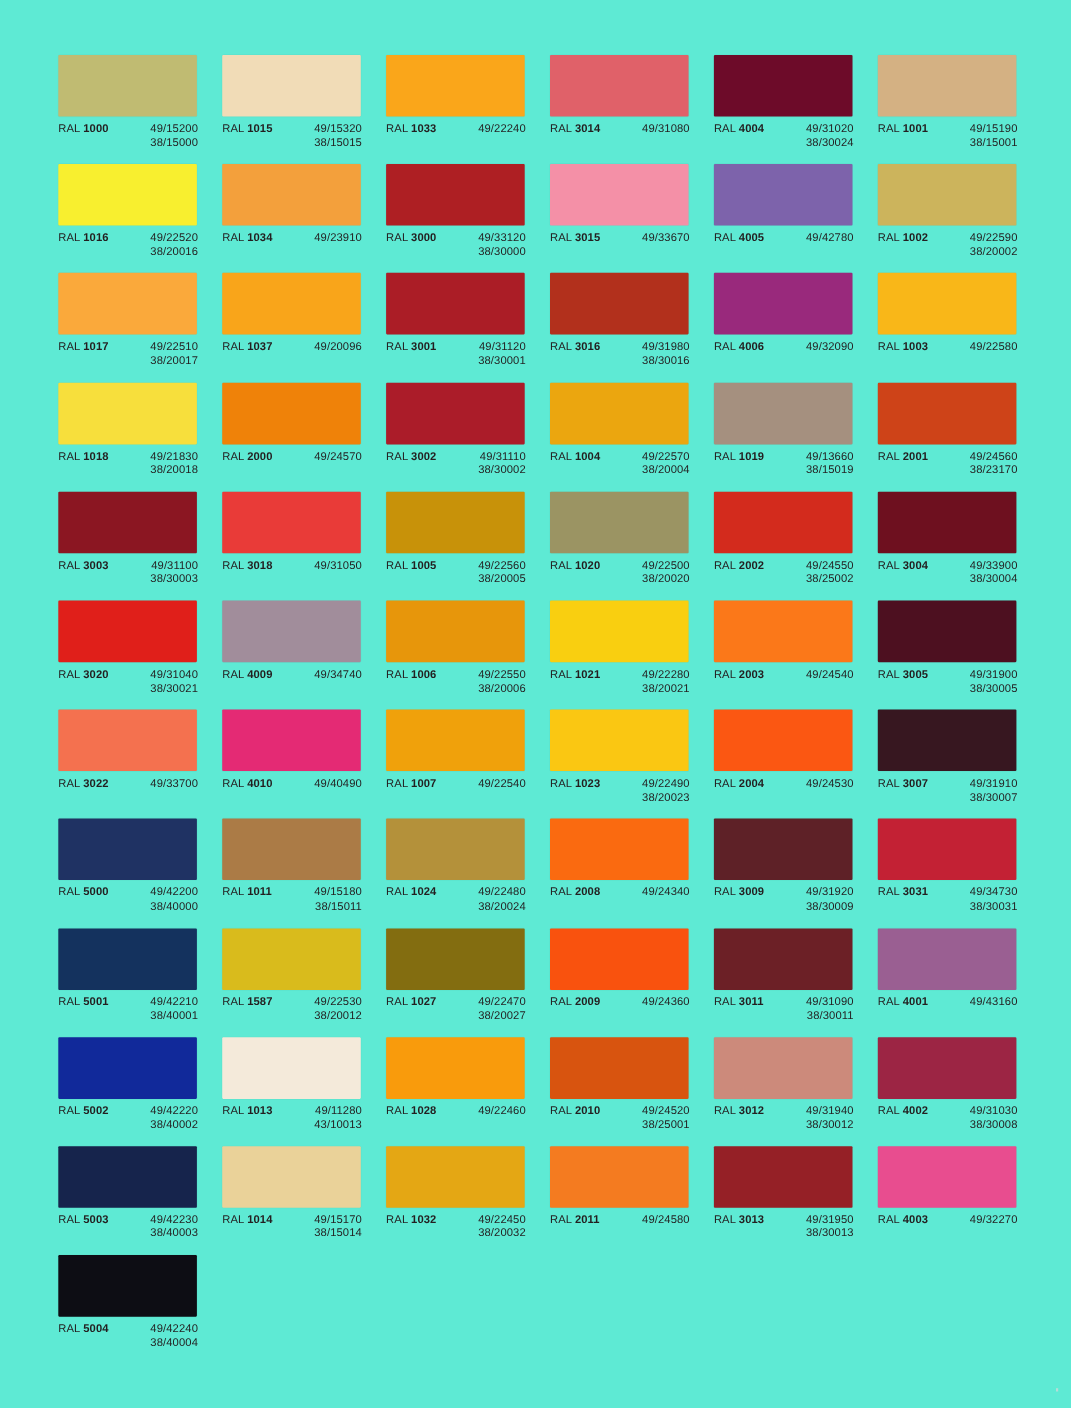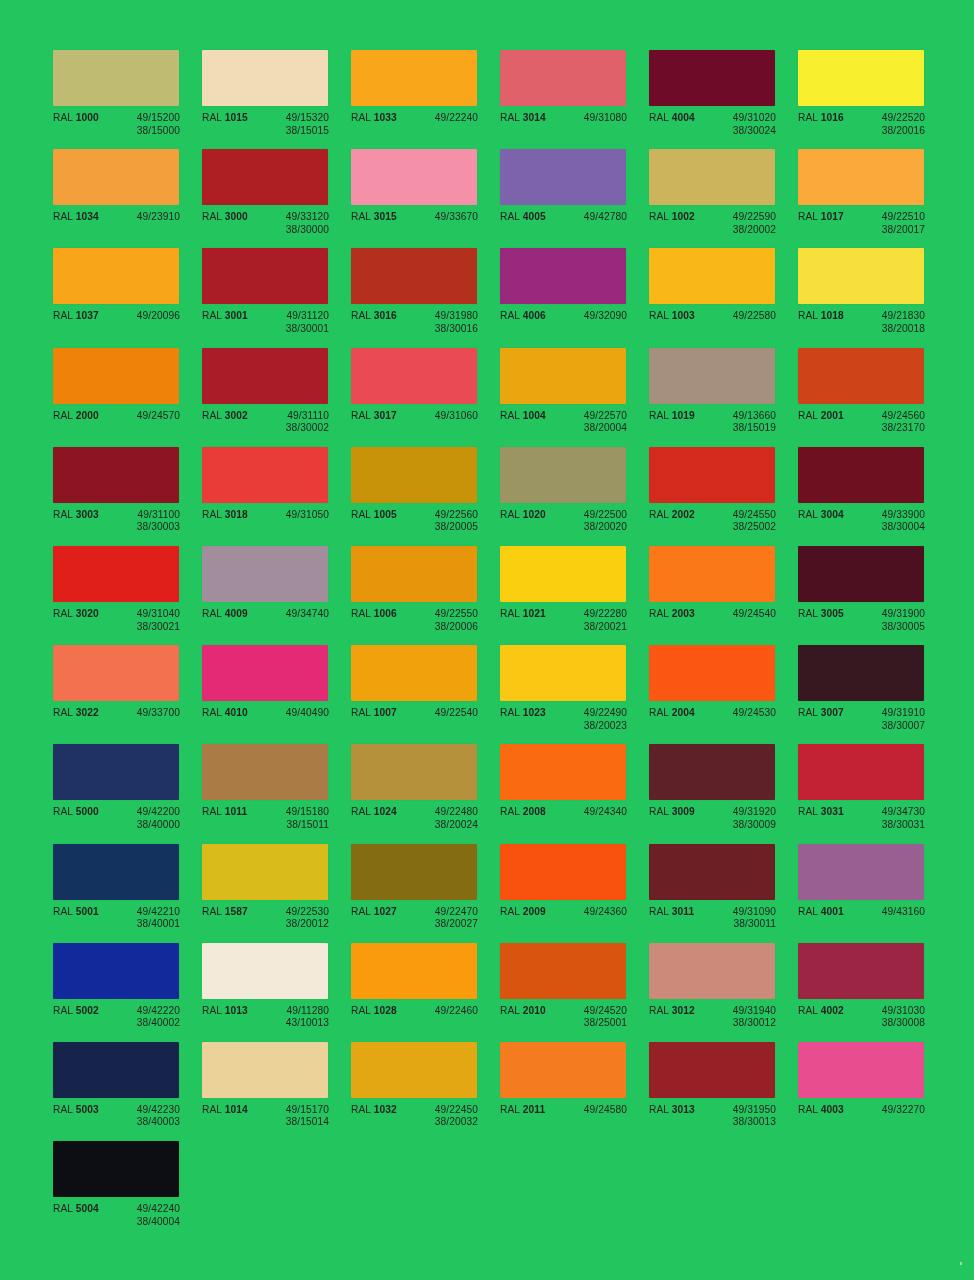--- a/index.html
+++ b/index.html
@@ -13,21 +13,21 @@
     font-family: "Liberation Sans", sans-serif;
     overflow: hidden;
     position: relative;
   }
   #chart-sheet {
     position: absolute;
     left: 0;
     top: 0;
     width: 974px;
     height: 1280px;
-    background: #22c55e;
+    background: #5eead4;
   }
   #swatch-grid {
     position: absolute;
     left: 53px;
     top: 50px;
     width: 875px;
     display: grid;
     grid-template-columns: repeat(6, 147px);
     column-gap: 2px;
     grid-auto-rows: 99.2px;
@@ -130,20 +130,30 @@
         <div class="swatch-chip" style="background: rgb(109, 11, 41);"></div>
         <div class="swatch-meta">
           <div class="ral-label"><span class="ral-prefix">RAL </span><span class="ral-number">4004</span></div>
           <div class="code-block">
             <span class="code-line">49/31020</span>
             <span class="code-line">38/30024</span>
           </div>
         </div>
       </div>
       <div class="swatch-cell">
+        <div class="swatch-chip" style="background: rgb(212, 177, 131);"></div>
+        <div class="swatch-meta">
+          <div class="ral-label"><span class="ral-prefix">RAL </span><span class="ral-number">1001</span></div>
+          <div class="code-block">
+            <span class="code-line">49/15190</span>
+            <span class="code-line">38/15001</span>
+          </div>
+        </div>
+      </div>
+      <div class="swatch-cell">
         <div class="swatch-chip" style="background: rgb(248, 239, 47);"></div>
         <div class="swatch-meta">
           <div class="ral-label"><span class="ral-prefix">RAL </span><span class="ral-number">1016</span></div>
           <div class="code-block">
             <span class="code-line">49/22520</span>
             <span class="code-line">38/20016</span>
           </div>
         </div>
       </div>
       <div class="swatch-cell">
@@ -269,29 +279,20 @@
           </div>
         </div>
       </div>
       <div class="swatch-cell">
         <div class="swatch-chip" style="background: rgb(171, 28, 41);"></div>
         <div class="swatch-meta">
           <div class="ral-label"><span class="ral-prefix">RAL </span><span class="ral-number">3002</span></div>
           <div class="code-block">
             <span class="code-line">49/31110</span>
             <span class="code-line">38/30002</span>
-          </div>
-        </div>
-      </div>
-      <div class="swatch-cell">
-        <div class="swatch-chip" style="background: rgb(234, 74, 83);"></div>
-        <div class="swatch-meta">
-          <div class="ral-label"><span class="ral-prefix">RAL </span><span class="ral-number">3017</span></div>
-          <div class="code-block">
-            <span class="code-line">49/31060</span>
           </div>
         </div>
       </div>
       <div class="swatch-cell">
         <div class="swatch-chip" style="background: rgb(235, 166, 15);"></div>
         <div class="swatch-meta">
           <div class="ral-label"><span class="ral-prefix">RAL </span><span class="ral-number">1004</span></div>
           <div class="code-block">
             <span class="code-line">49/22570</span>
             <span class="code-line">38/20004</span>

